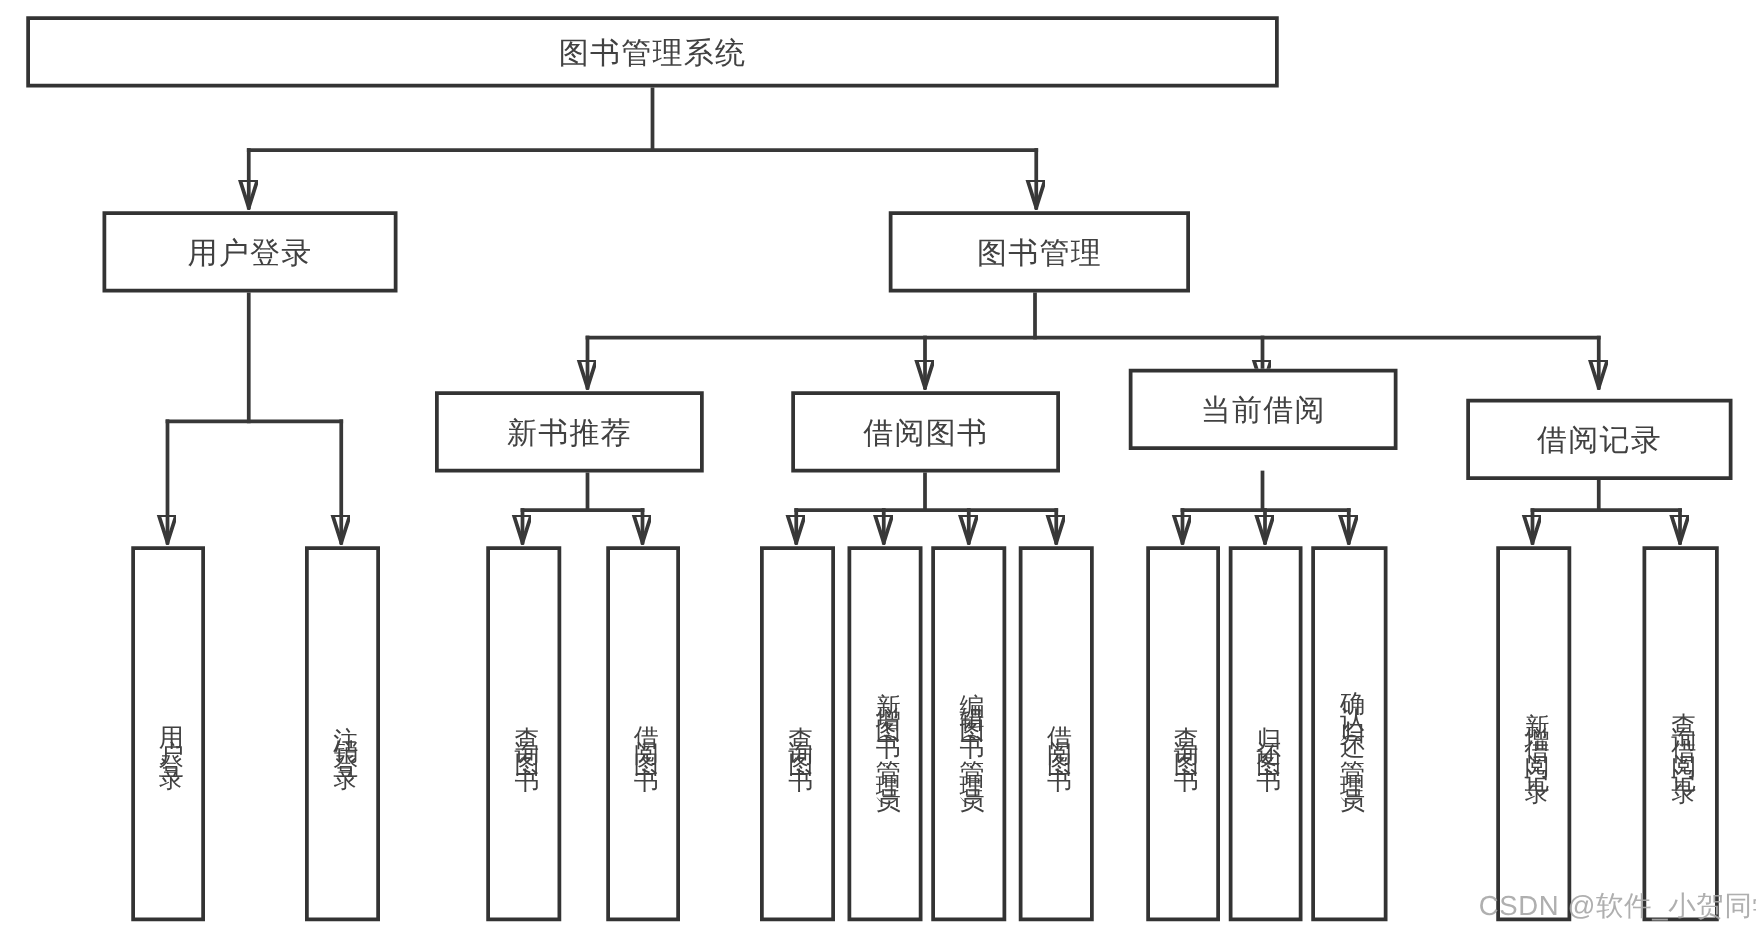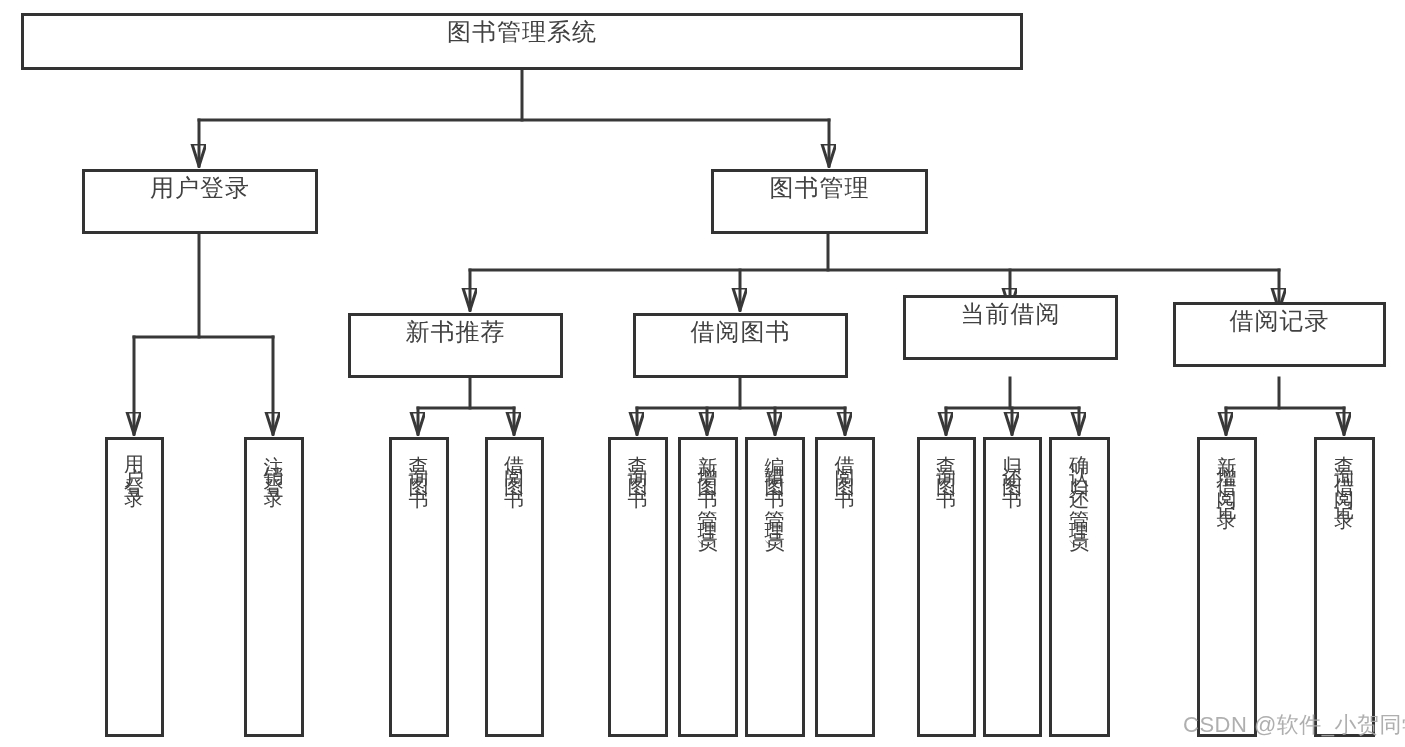--- a/index.html
+++ b/index.html
@@ -22,23 +22,24 @@
     stroke: #383838;
     stroke-width: 3;
     stroke-linecap: square;
   }
   .box {
     position: absolute;
     box-sizing: border-box;
     border: 3px solid #333333;
     background: #ffffff;
     display: flex;
-    align-items: flex-start;
+    align-items: center;
     justify-content: center;
     color: #414141;
+    font-family: Liberation Mono, monospace;
   }
   .hbox { font-size: 24px; letter-spacing: 1px; white-space: nowrap; }
   .vbox {
     font-size: 20px;
   }
   .vbox .vtext {
     writing-mode: vertical-rl;
     text-orientation: mixed;
     letter-spacing: 11px;
     line-height: 1;
@@ -108,34 +109,34 @@
     <path d="M1344 408 V434" marker-end="url(#arw)"></path>
   </svg>
 
   <div class="box hbox" style="left:21px;top:13px;width:1002px;height:57px">
     <span>图书管理系统</span>
   </div>
 
   <div class="box hbox" style="left:82px;top:169px;width:236px;height:65px">
     <span>用户登录</span>
   </div>
-  <div class="box hbox" style="left:711px;top:169px;width:217px;height:65px">
+  <div class="box hbox" style="left:711px;top:169px;width:241px;height:65px">
     <span>图书管理</span>
   </div>
 
   <div class="box hbox" style="left:348px;top:313px;width:215px;height:65px">
     <span>新书推荐</span>
   </div>
   <div class="box hbox" style="left:633px;top:313px;width:215px;height:65px">
     <span>借阅图书</span>
   </div>
   <div class="box hbox" style="left:903px;top:295px;width:215px;height:65px">
     <span>当前借阅</span>
   </div>
-  <div class="box hbox" style="left:1173px;top:302px;width:213px;height:65px">
+  <div class="box hbox" style="left:1173px;top:319px;width:213px;height:65px">
     <span>借阅记录</span>
   </div>
 
   <div class="box vbox" style="left:105px;top:437px;width:59px;height:300px">
     <span class="vtext">用户登录</span>
   </div>
   <div class="box vbox" style="left:244px;top:437px;width:60px;height:300px">
     <span class="vtext">注销登录</span>
   </div>
 

